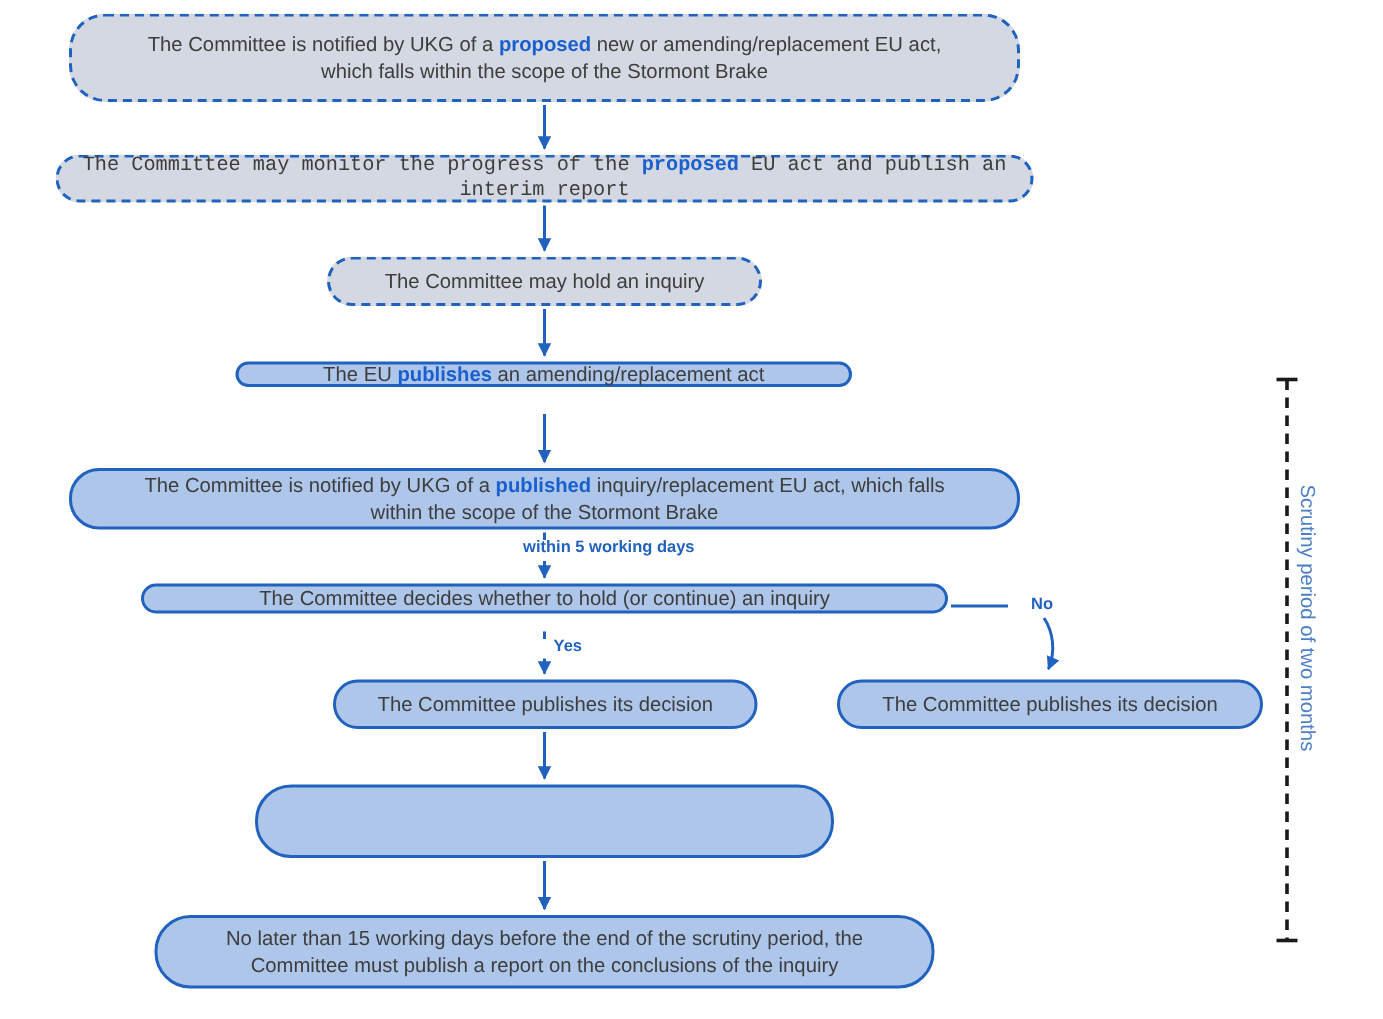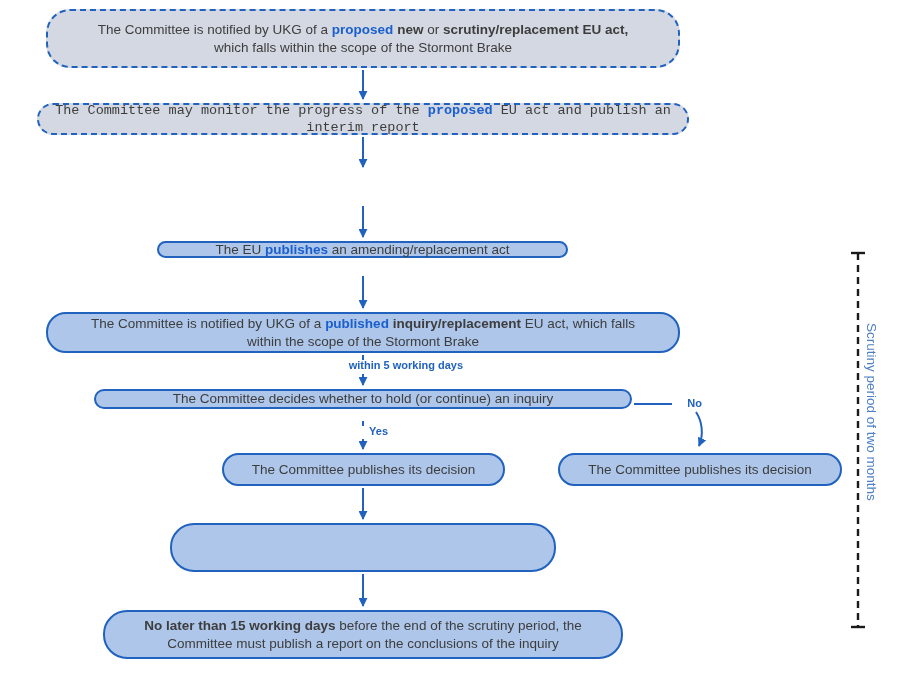--- a/index.html
+++ b/index.html
@@ -16,21 +16,21 @@
   #canvas{position:relative;width:922px;height:679px;background:#ffffff;overflow:hidden;}
   #wires{position:absolute;left:0;top:0;width:922px;height:679px;pointer-events:none;}
   .node{
     position:absolute;box-sizing:border-box;
     display:flex;align-items:center;justify-content:center;
     text-align:center;color:var(--textDark);
     font-size:13.5px;line-height:1.28;padding:2px 12px;
   }
   .node.dashed{background:var(--dashedFill);border:2px dashed var(--accent);}
   .node.solid{background:var(--solidFill);border:2px solid var(--accent);}
-  .node .b{font-weight:bold;text-align:center;}
+  .node .b{font-weight:normal;text-align:center;}
   .node .blue{font-weight:bold;color:var(--emph);}
   .edge-label{
     position:absolute;color:var(--accent);font-weight:bold;
     font-size:11px;text-align:right;
   }
   .side-label{
     position:absolute;left:864px;top:323px;height:200px;
     writing-mode:vertical-rl;color:var(--side);font-size:13.5px;
     white-space:nowrap;
   }
@@ -75,24 +75,27 @@
       <path d="M696,412 C702,421 704,434 699,446" marker-end="url(#arw)"></path>
     </g>
     <g stroke="#1a1a1a" stroke-width="2.4" fill="none">
       <line x1="858" y1="253" x2="858" y2="627" stroke-dasharray="7 5"></line>
       <line x1="851" y1="253" x2="865" y2="253"></line>
       <line x1="851" y1="627" x2="865" y2="627"></line>
     </g>
   </svg>
 
   <div id="n1" class="node dashed">
-      <span><span>The Committee is notified by UKG of a </span><span class="blue">proposed</span><span> </span><span class="b">new</span><span> or </span><span class="b">scrutiny/replacement EU act,</span><span></span><br><span>which falls within the scope of the Stormont Brake</span></span>
+      <span><span>The Committee is notified by UKG of a </span><span class="blue">proposed</span><span> </span><span class="b">new</span><span> or </span><span class="b">amending/replacement EU act,</span><span></span><br><span>which falls within the scope of the Stormont Brake</span></span>
     </div>
   <div id="n2" class="node dashed">
       <span><span>The Committee may monitor the progress of the </span><span class="blue">proposed</span><span> EU act and publish an interim report</span></span>
+    </div>
+  <div id="n3" class="node dashed">
+      <span><span>The Committee may hold an inquiry</span></span>
     </div>
   <div id="n4" class="node solid">
       <span><span>The EU </span><span class="blue">publishes</span><span> an amending/replacement act</span></span>
     </div>
   <div id="n5" class="node solid">
       <span><span>The Committee is notified by UKG of a </span><span class="blue">published</span><span> </span><span class="b">inquiry/replacement</span><span> EU act, which falls</span><br><span>within the scope of the Stormont Brake</span></span>
     </div>
   <div id="n6" class="node solid">
       <span><span>The Committee decides whether to hold (or continue) an inquiry</span></span>
     </div>

